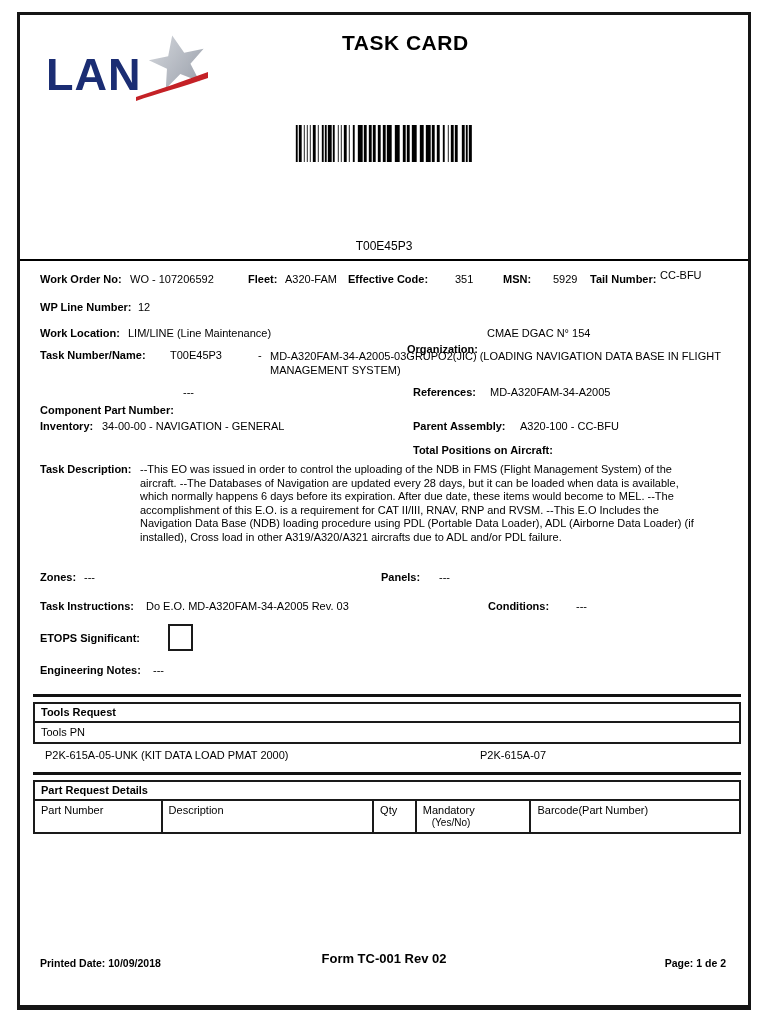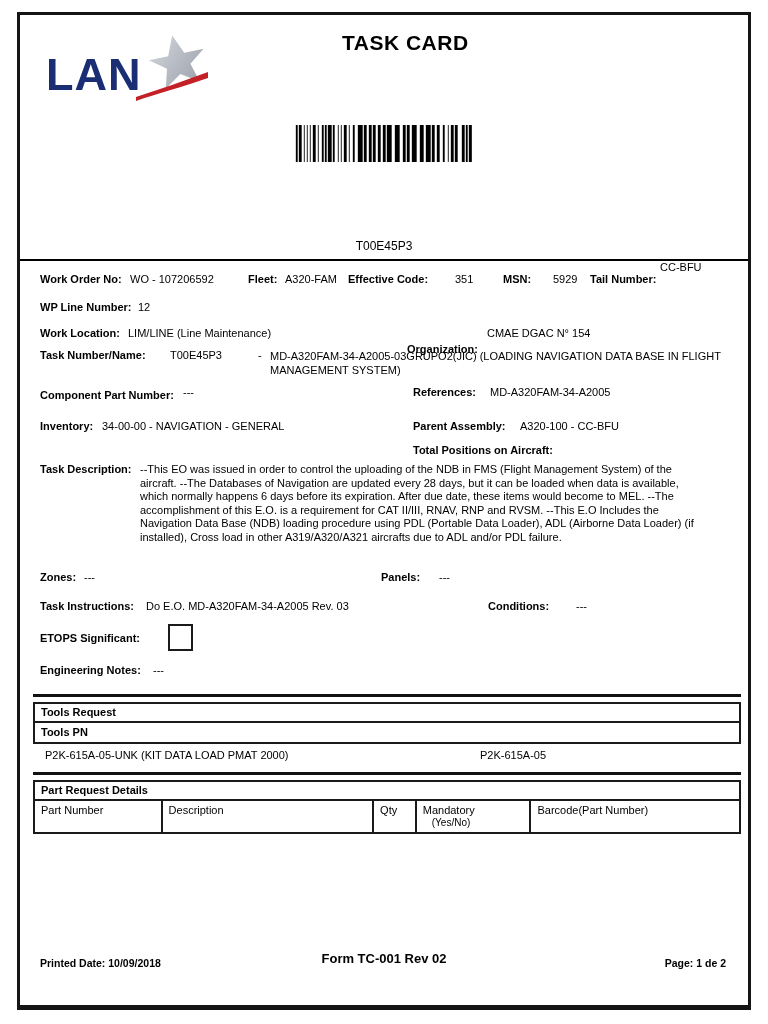--- a/index.html
+++ b/index.html
@@ -146,36 +146,36 @@
 
       <span class="f b" style="left:20px; top:258px;">Work Order No:</span>
       <span class="f" style="left:110px; top:258px;">WO - 107206592</span>
       <span class="f b" style="left:228px; top:258px;">Fleet:</span>
       <span class="f" style="left:265px; top:258px;">A320-FAM</span>
       <span class="f b" style="left:328px; top:258px;">Effective Code:</span>
       <span class="f" style="left:435px; top:258px;">351</span>
       <span class="f b" style="left:483px; top:258px;">MSN:</span>
       <span class="f" style="left:533px; top:258px;">5929</span>
       <span class="f b" style="left:570px; top:258px;">Tail Number:</span>
-      <span class="f" style="left:640px; top:246px;">CC-BFU</span>
+      <span class="f" style="left:640px; top:254px;">CC-BFU</span>
 
       <span class="f b" style="left:20px; top:286px;">WP Line Number:</span>
       <span class="f" style="left:118px; top:286px;">12</span>
 
       <span class="f b" style="left:20px; top:312px;">Work Location:</span>
       <span class="f" style="left:108px; top:312px;">LIM/LINE (Line Maintenance)</span>
       <span class="f b" style="left:387px; top:328px;">Organization:</span>
       <span class="f" style="left:467px; top:312px;">CMAE DGAC N° 154</span>
 
       <span class="f b" style="left:20px; top:334px;">Task Number/Name:</span>
       <span class="f" style="left:150px; top:334px;">T00E45P3</span>
       <span class="f" style="left:238px; top:334px;">-</span>
       <div class="f wrap" style="left:250px; top:334px; width:462px; line-height:14px;">MD-A320FAM-34-A2005-03GRUPO2(JIC) (LOADING NAVIGATION DATA BASE IN FLIGHT MANAGEMENT SYSTEM)</div>
 
-      <span class="f b" style="left:20px; top:374px;">Component Part Number:</span>
+      <span class="f b" style="left:20px; top:389px;">Component Part Number:</span>
       <span class="f" style="left:163px; top:371px;">---</span>
       <span class="f b" style="left:393px; top:371px;text-align:center;">References:</span>
       <span class="f" style="left:470px; top:371px;">MD-A320FAM-34-A2005</span>
 
       <span class="f b" style="left:20px; top:405px;">Inventory:</span>
       <span class="f" style="left:82px; top:405px;">34-00-00 - NAVIGATION - GENERAL</span>
       <span class="f b" style="left:393px; top:405px;">Parent Assembly:</span>
       <span class="f" style="left:500px; top:405px;">A320-100 - CC-BFU</span>
 
       <span class="f b" style="left:393px; top:429px;">Total Positions on Aircraft:</span>
@@ -196,25 +196,25 @@
       <span class="f b" style="left:20px; top:617px;">ETOPS Significant:</span>
       <div class="checkbox"></div>
 
       <span class="f b" style="left:20px; top:649px;">Engineering Notes:</span>
       <span class="f" style="left:133px; top:649px;">---</span>
 
       <div class="rule" style="top:679px;"></div>
       <div class="tbl" style="top:687px;">
         <div class="title-row">Tools Request</div>
         <div class="hdr-row">
-          <div class="cell" style="width:318px;font-weight:bold;">Tools PN</div>
+          <div class="cell" style="width:318px;">Tools PN</div>
         </div>
       </div>
       <span class="f" style="left:25px; top:734px;">P2K-615A-05-UNK (KIT DATA LOAD PMAT 2000)</span>
-      <span class="f" style="left:460px; top:734px;">P2K-615A-05</span>
+      <span class="f" style="left:460px; top:734px;">P2K-615A-07</span>
 
       <div class="rule" style="top:757px;"></div>
       <div class="tbl" style="top:765px;">
         <div class="title-row">Part Request Details</div>
         <div class="hdr-row">
           <div class="cell" style="width:127px;">Part Number</div>
           <div class="cell" style="width:214px;">Description</div>
           <div class="cell" style="width:43px;">Qty</div>
           <div class="cell" style="width:116px;">
             <span>Mandatory</span>

